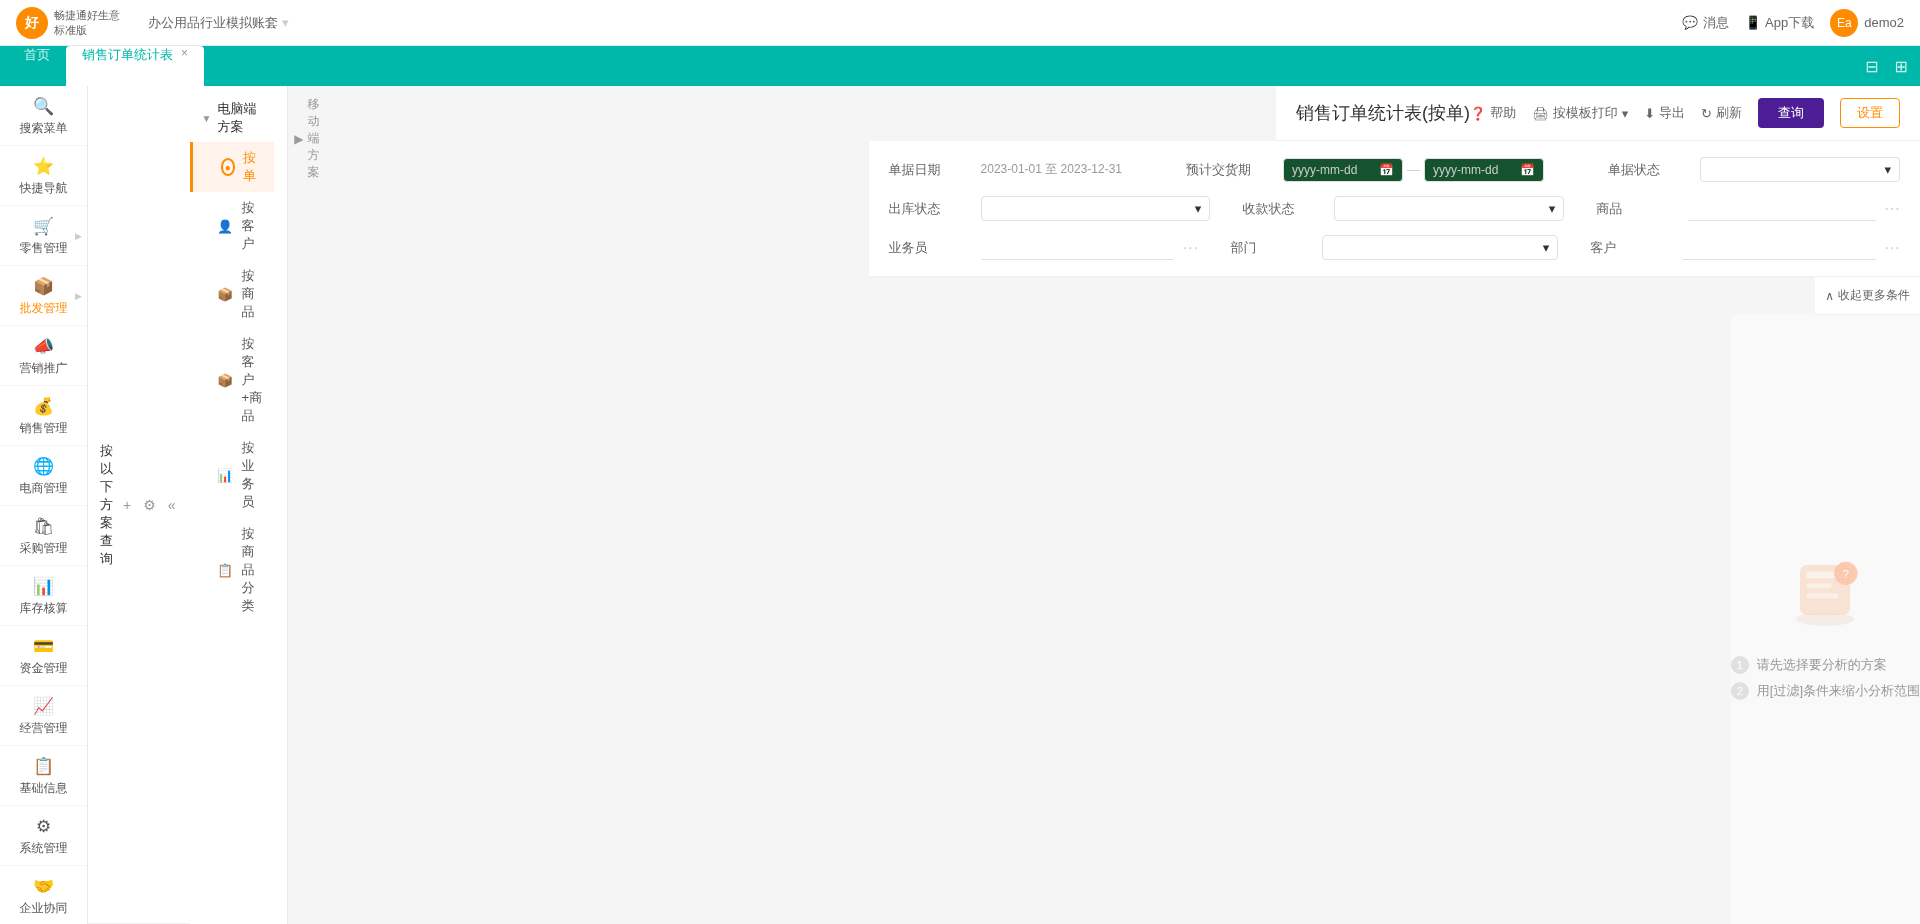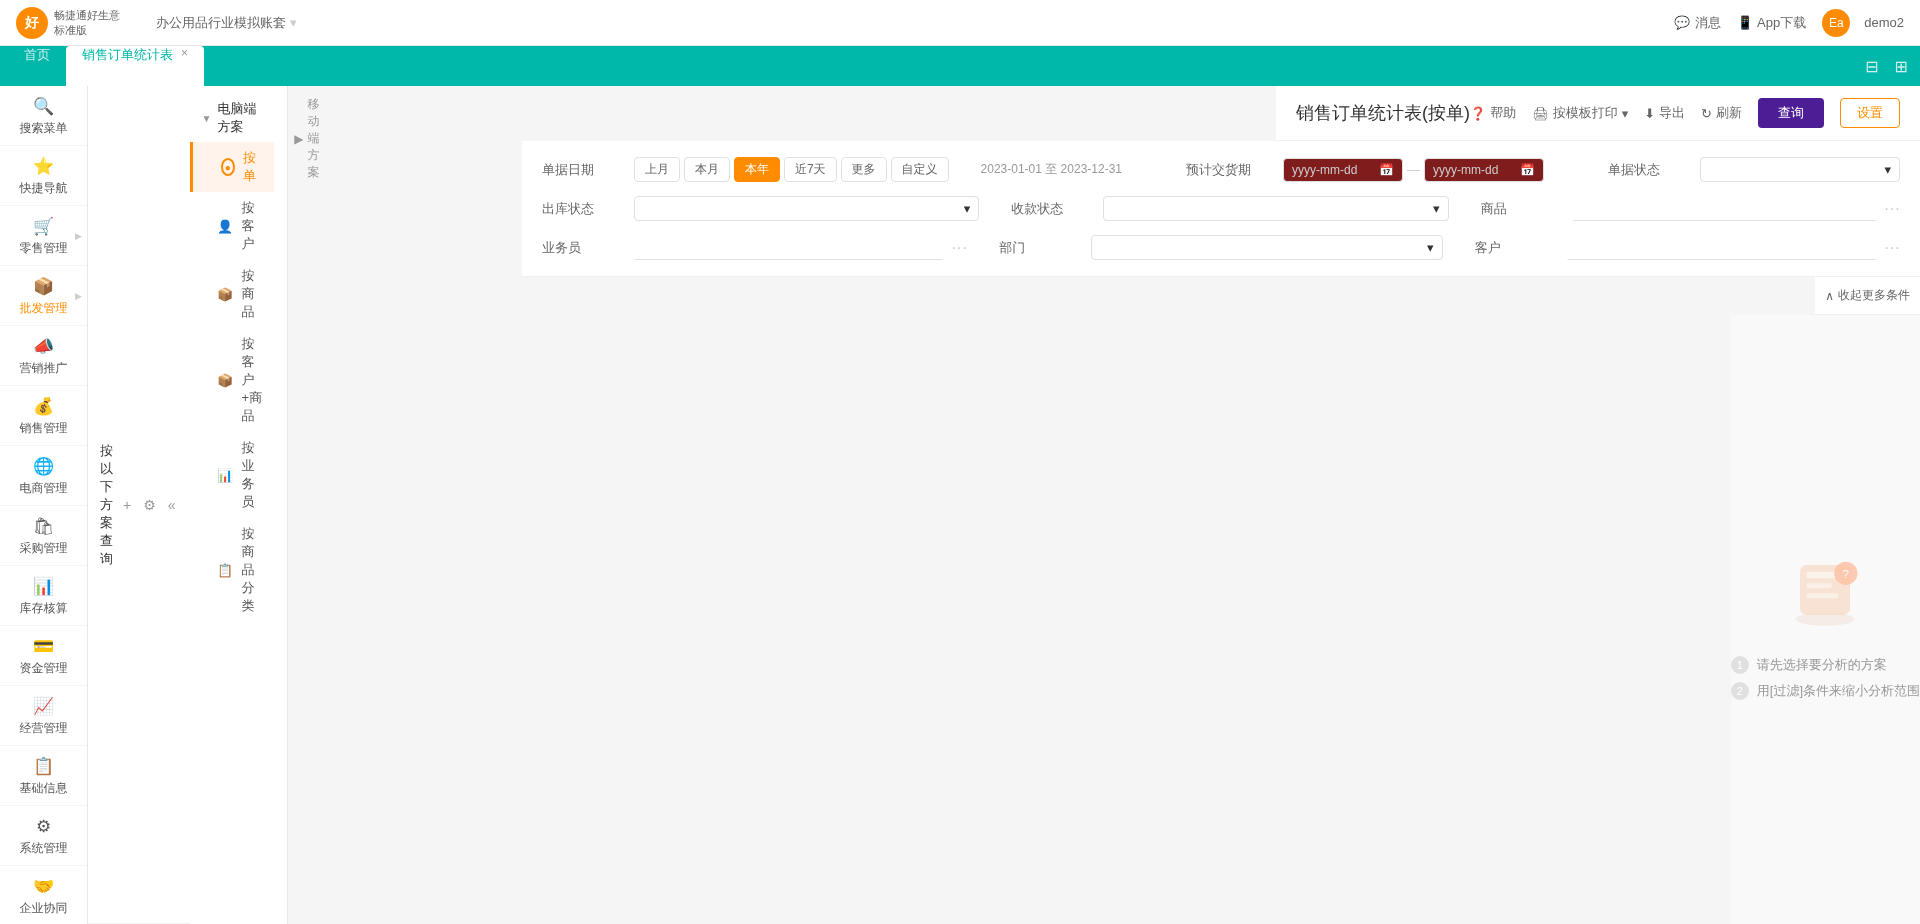--- a/index.html
+++ b/index.html
@@ -16,21 +16,21 @@
       min-width: 80px;
     }
     .logo-icon {
       width: 32px; height: 32px; background: #ff8c00; border-radius: 50%;
       display: flex; align-items: center; justify-content: center;
       color: #fff; font-size: 14px; font-weight: bold;
     }
     .logo-text { font-size: 11px; color: #666; line-height: 1.3; }
     .topbar-title {
       display: flex; align-items: center; gap: 4px;
-      color: #666; font-size: 13px; margin-left: 24px;
+      color: #666; font-size: 13px; margin-left: 16px;
     }
     .topbar-right {
       margin-left: auto; display: flex; align-items: center; gap: 16px;
     }
     .topbar-btn {
       display: flex; align-items: center; gap: 4px;
       color: #666; font-size: 13px; cursor: pointer;
     }
     .user-avatar {
       width: 28px; height: 28px; border-radius: 50%; background: #ff8c00;
@@ -154,21 +154,21 @@
     }
     .date-btn.active {
       background: #ff8c00; color: #fff; border-color: #ff8c00;
     }
     .date-range-text { font-size: 12px; color: #999; }
     .filter-date-inputs {
       display: flex; align-items: center; gap: 4px;
     }
     .date-input {
       border: 1px solid #e0e0e0; border-radius: 4px; padding: 4px 8px;
-      font-size: 12px; color: #999; width: 120px; background: #7f1d1d;
+      font-size: 12px; color: #999; width: 120px; background: #14532d;
       display: flex; align-items: center; justify-content: space-between;
     }
     .filter-select {
       border: 1px solid #e0e0e0; border-radius: 4px; padding: 4px 8px;
       font-size: 13px; background: #fff; cursor: pointer;
       display: flex; align-items: center; justify-content: space-between;
       min-width: 160px;
     }
     .filter-input-wide {
       border: 1px solid transparent; border-bottom: 1px solid #e0e0e0;
@@ -244,21 +244,21 @@
   </div>
   <div class="topbar-right">
     <div class="topbar-btn">
       <span>💬</span>
       <span>消息</span>
     </div>
     <div class="topbar-btn">
       <span>📱</span>
       <span>App下载</span>
     </div>
-    <div class="topbar-btn" style="gap:14px">
+    <div class="topbar-btn" style="gap:6px">
       <div class="user-avatar">
         <span>Ea</span>
       </div>
       <span>demo2</span>
     </div>
   </div>
 </div>
 
 <div class="tabs-bar">
   <div class="tab-item">
@@ -405,28 +405,20 @@
         </div>
         <button class="btn-primary">查询</button>
         <button class="btn-secondary">设置</button>
       </div>
     </div>
 
     <div class="filter-area">
 
       <div class="filter-row">
         <span class="filter-label">单据日期</span>
-        <div class="filter-date-group">
-          <button class="date-btn">上月</button>
-          <button class="date-btn">本月</button>
-          <button class="date-btn active">本年</button>
-          <button class="date-btn">近7天</button>
-          <button class="date-btn">更多</button>
-          <button class="date-btn">自定义</button>
-        </div>
         <span class="date-range-text">2023-01-01 至 2023-12-31</span>
 
         <span style="flex:1"></span>
 
         <span class="filter-label">预计交货期</span>
         <div class="filter-date-inputs">
           <div class="date-input">
             <span style="color:#ccc">yyyy-mm-dd</span>
             <span>📅</span>
           </div>

